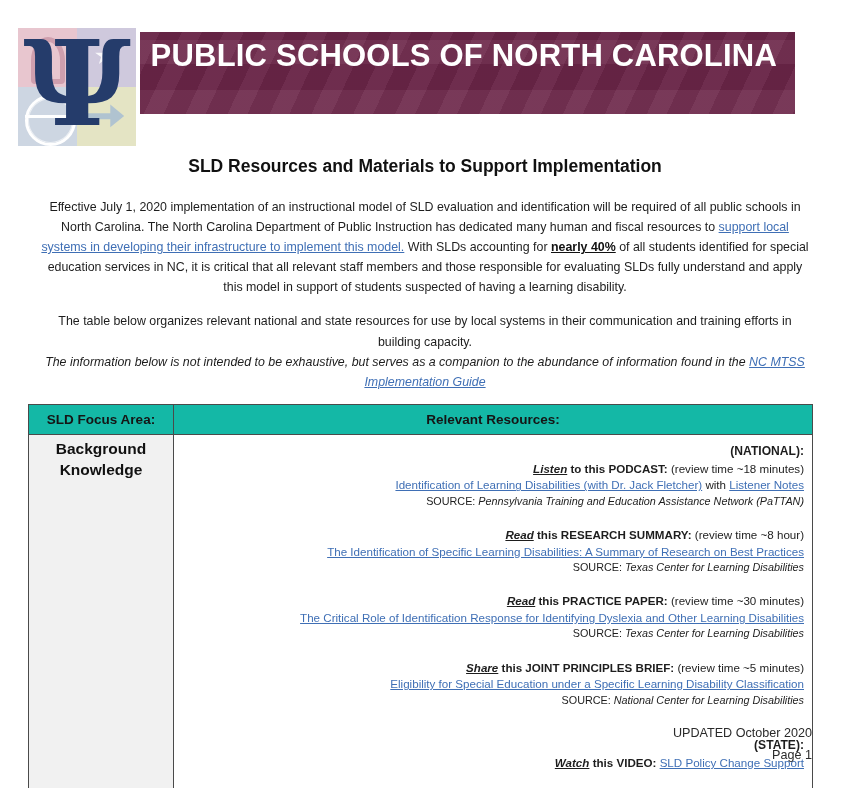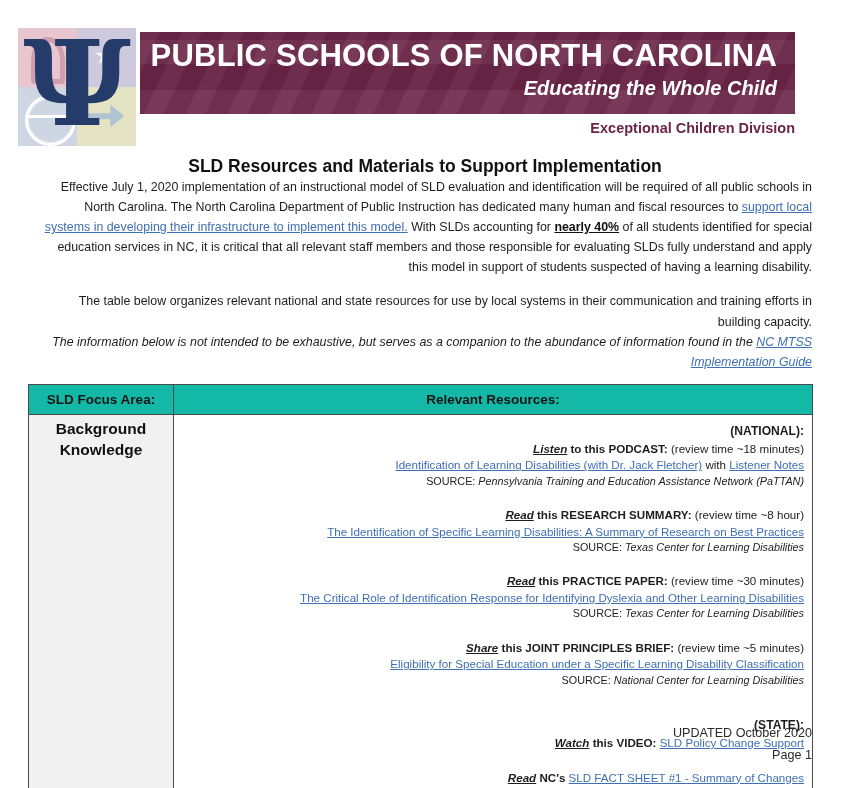--- a/index.html
+++ b/index.html
@@ -136,29 +136,29 @@
     color: #6b2548;
     font-size: 14.5px;
     font-weight: 700;
   }
 
   
   .doc-title {
     text-align: center;
     font-size: 17.5px;
     font-weight: 700;
-    margin: 6px 0 0 0;
+    margin: 6px 0 20px 0;
     color: #111;
   }
   .intro {
     margin: 0 38px;
     font-size: 12.4px;
     line-height: 1.62;
     color: #1d1d1d;
-    text-align: right;
+    text-align: center;
   }
   .intro p { margin: 0 0 0 0; }
   .intro .gap { height: 14px; }
   .intro .italic { font-style: italic; }
   a.link {
     color: #3f6fb5;
     text-decoration: underline;
   }
   .bold-u { font-weight: 700; text-decoration: underline; color: #111; }
 
@@ -241,24 +241,22 @@
       <div class="tile tile-1"></div>
       <div class="tile tile-2"></div>
       <div class="tile tile-3"></div>
       <div class="tile tile-4"></div>
     </div>
     <div class="logo-psi">Ψ</div>
   </div>
 
   <div class="banner">
     <div class="banner-title">PUBLIC SCHOOLS OF NORTH CAROLINA</div>
-    <div class="banner-subtitle">Educating the Whole Child</div>
   </div>
 
-  <div class="division">Exceptional Children Division</div>
 </div>
 
 <div class="doc-title">SLD Resources and Materials to Support Implementation</div>
 
 <div class="intro">
   <p class="row-line"><span>Effective July 1, 2020 implementation of an instructional model of SLD evaluation and identification will be required of all public schools in North Carolina. The North Carolina Department of Public Instruction has dedicated many human and fiscal resources to </span><a class="link" href="#">support local systems in developing their infrastructure to implement this model.</a><span>  With SLDs accounting for </span><span class="bold-u">nearly 40%</span><span> of all students identified for special education services in NC, it is critical that all relevant staff members and those responsible for evaluating SLDs fully understand and apply this model in support of students suspected of having a learning disability.</span></p>
 
   <div class="gap"></div>
 
   <p class="row-line">The table below organizes relevant national and state resources for use by local systems in their communication and training efforts in building capacity.</p>

